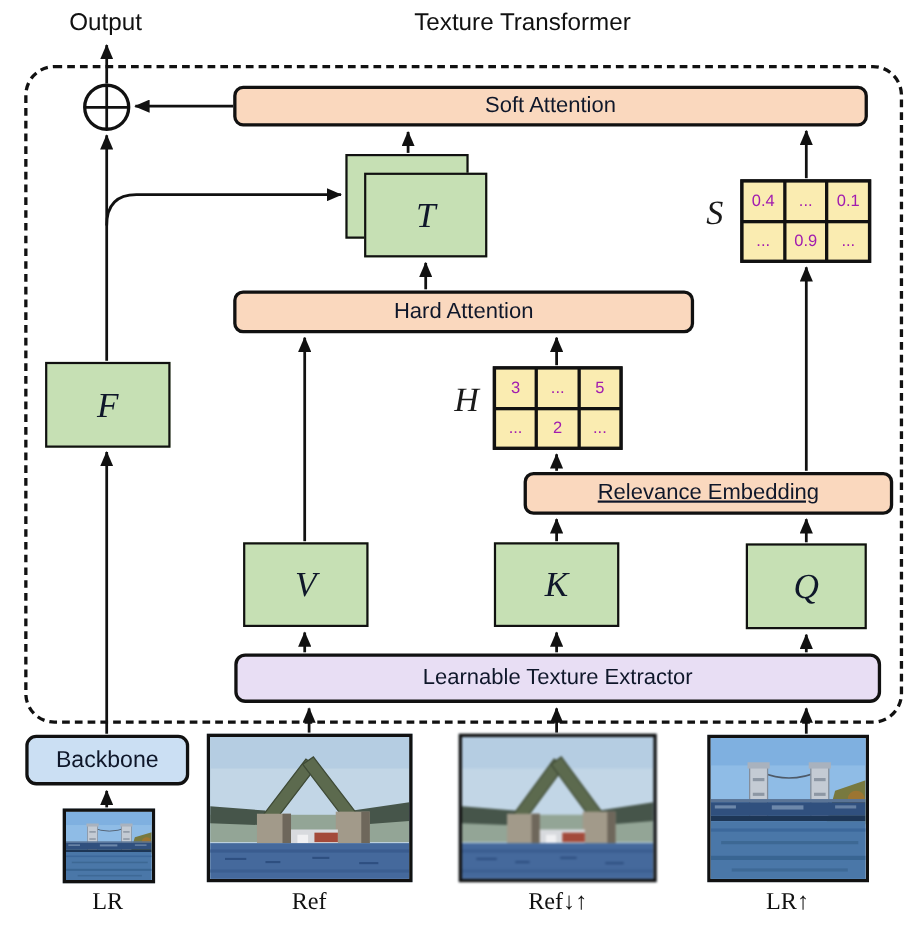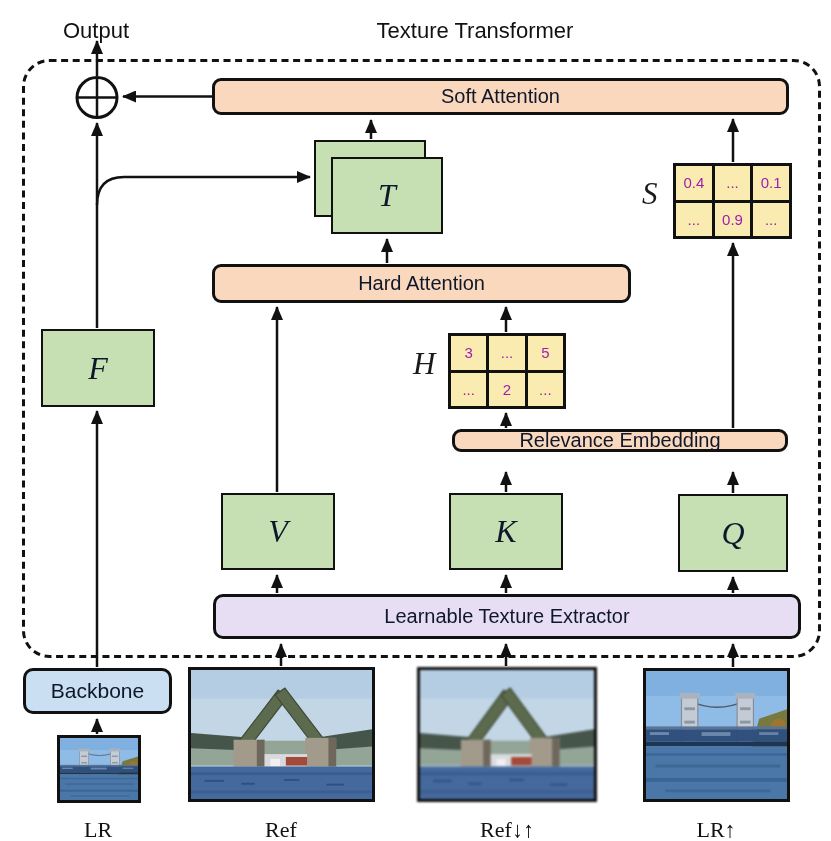--- a/index.html
+++ b/index.html
@@ -23,21 +23,21 @@
     position:absolute;box-sizing:border-box;display:grid;
     grid-template-columns:repeat(3,1fr);grid-template-rows:repeat(2,1fr);
     gap:3px;background:#111;border:3px solid #111;
   }
   .matrix .cell{
     background:#FAECB1;display:flex;align-items:center;justify-content:center;
     font-size:15px;color:#a21caf;
   }
   .mlabel{position:absolute;font-size:31px;}
   .photo{position:absolute;box-sizing:border-box;border:3px solid #111;background:#bcd4e8;}
-  .lbl{position:absolute;transform:translateX(-50%);white-space:nowrap;color:#111;margin-top:11px;}
+  .lbl{position:absolute;transform:translateX(-50%);white-space:nowrap;color:#111;}
   .toplbl{font-size:22px;top:7px;}
   .botlbl{font-size:22px;top:806px;font-family:Liberation Serif, serif;}
   .blurred{filter:blur(1.2px);}
   .blurred-soft{filter:blur(.7px);}
 </style>
 </head>
 <body>
 
 <div id="canvas">
 
@@ -131,21 +131,21 @@
       <line x1="77" y1="97.5" x2="117" y2="97.5" stroke="#111" stroke-width="2.5"></line>
       <line x1="97" y1="77.5" x2="97" y2="117.5" stroke="#111" stroke-width="2.5"></line>
     </g>
   </svg>
 
   <div class="lbl toplbl" style="left:96px;">Output</div>
   <div class="lbl toplbl" style="left:475px;">Texture Transformer</div>
 
   <div class="box attn" style="left:212px;top:78px;width:577px;height:37px;">Soft Attention</div>
   <div class="box attn" style="left:212px;top:264px;width:419px;height:39px;">Hard Attention</div>
-  <div class="box attn" style="left:452px;top:429px;width:336px;height:23px;">Relevance Embedding</div>
+  <div class="box attn" style="left:476px;top:429px;width:336px;height:39px;text-decoration:underline;">Relevance Embedding</div>
   <div class="box blue" style="left:23px;top:668px;width:149px;height:46px;">Backbone</div>
   <div class="box purple" style="left:213px;top:594px;width:588px;height:45px;">Learnable Texture Extractor</div>
 
   <div class="box green" style="left:314px;top:140px;width:112px;height:77px;"></div>
   <div class="box green math letter" style="left:331px;top:157px;width:112px;height:77px;">T</div>
   <div class="box green math letter" style="left:41px;top:329px;width:114px;height:78px;">F</div>
   <div class="box green math letter" style="left:221px;top:493px;width:114px;height:77px;">V</div>
   <div class="box green math letter" style="left:449px;top:493px;width:114px;height:77px;">K</div>
   <div class="box green math letter" style="left:678px;top:494px;width:110px;height:78px;">Q</div>
 

